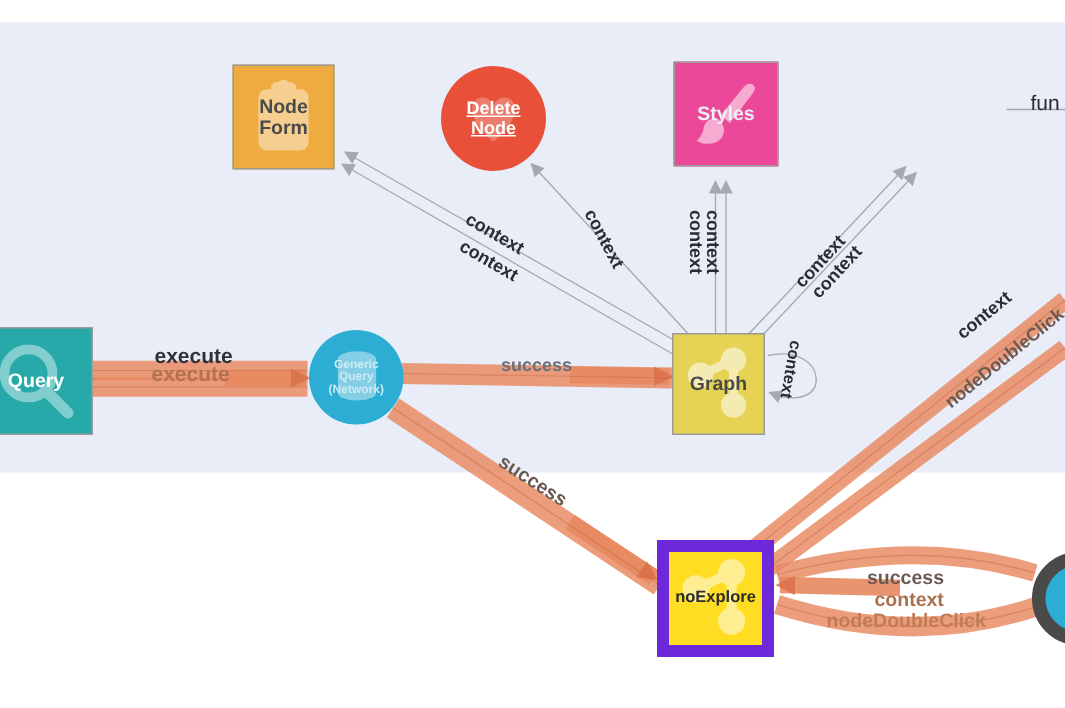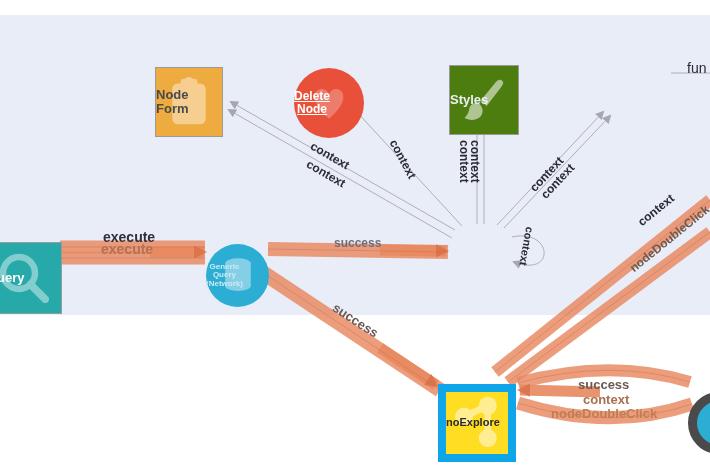--- a/index.html
+++ b/index.html
@@ -2,21 +2,21 @@
 <html><head>
 <meta charset="utf-8">
 <style>
   html,body{margin:0;padding:0;background:#ffffff;}
   body{width:710px;height:472px;overflow:hidden;
        font-family:"Liberation Sans","DejaVu Sans",sans-serif;}
   #canvas{position:relative;width:710px;height:472px;background:#ffffff;}
   #band{position:absolute;left:0;top:15px;width:710px;height:300px;background:#e9edf8;}
   svg#wires{position:absolute;left:0;top:0;width:710px;height:472px;}
   .node{position:absolute;box-sizing:border-box;display:flex;align-items:center;
-        text-align:center;line-height:1.08;margin-top:24px;}
+        justify-content:center;text-align:center;line-height:1.08;}
   .node .lbl{position:relative;z-index:3;}
   .sq{border:1px solid #9a9a9a;}
   .ci{border-radius:50%;}
   .glyph{position:absolute;left:0;top:0;width:100%;height:100%;z-index:1;
          display:flex;align-items:center;justify-content:center;opacity:.42;}
   .edge-label{position:absolute;white-space:nowrap;font-weight:bold;
               transform-origin:0 0;z-index:5;}
 </style>
 </head>
 <body>
@@ -115,34 +115,46 @@
   <div class="node ci" style="left:294px;top:44px;width:70px;height:70px;background:#e8503a;color:#ffffff;font-size:12px;font-weight:bold;text-decoration:underline;">
     <span class="glyph" style="opacity:.25">
       <svg width="42" height="38" viewBox="0 0 24 22">
         <path d="M12 20 C2 12 2 4 7 3 C10 2.4 12 5 12 6.4 C12 5 14 2.4 17 3 C22 4 22 12 12 20 z" fill="#ffffff"></path>
       </svg>
     </span>
     <span class="lbl" style="white-space:pre-line">Delete
 Node</span>
   </div>
 
-  <div class="node sq" style="left:449px;top:41px;width:70px;height:70px;background:#4d7c0f;color:#eef0f4;font-size:13px;font-weight:bold;">
+  <div class="node sq" style="left:449px;top:41px;width:70px;height:70px;background:#ec4899;color:#eef0f4;font-size:13px;font-weight:bold;">
     <span class="glyph" style="opacity:.55">
       <svg width="52" height="52" viewBox="0 0 24 24">
         <path d="M20.4 3.1 C19.4 2.2 18.2 2.8 17.2 4 L10.4 12.4 L13.2 14.8 L19.8 6.2 C20.8 4.9 21.3 3.9 20.4 3.1 z" fill="#ffffff"></path>
         <path d="M9.4 13.4 C7.6 12.9 5.6 14.1 5.2 16.1 C4.9 17.8 4.2 19.2 3 20.2 C5 21.6 8.6 21.6 10.4 19.6 C11.9 17.9 11.7 15.2 9.4 13.4 z" fill="#ffffff"></path>
       </svg>
     </span>
     <span class="lbl">Styles</span>
   </div>
 
 
+  <div class="node sq" style="left:448px;top:222px;width:62px;height:68px;background:#e6d353;color:#4a4a4a;font-size:13px;font-weight:bold;">
+    <span class="glyph" style="opacity:.55">
+      <svg width="50" height="52" viewBox="0 0 24 26">
+        <line x1="6" y1="10" x2="17" y2="5" stroke="#ffffff" stroke-width="3"></line>
+        <line x1="17" y1="5" x2="17" y2="20" stroke="#ffffff" stroke-width="3"></line>
+        <circle cx="6" cy="10" r="4.2" fill="#ffffff"></circle>
+        <circle cx="17" cy="5" r="4.2" fill="#ffffff"></circle>
+        <circle cx="17" cy="20" r="4.2" fill="#ffffff"></circle>
+      </svg>
+    </span>
+    <span class="lbl">Graph</span>
+  </div>
 
   <div class="node" style="left:438px;top:360px;width:78px;height:78px;background:#ffdd22;color:#2b2b2b;
-              font-size:11px;font-weight:bold;border:8px solid #0ea5e9;">
+              font-size:11px;font-weight:bold;border:8px solid #6d28d9;">
     <span class="glyph" style="opacity:.5">
       <svg width="54" height="56" viewBox="0 0 24 26">
         <line x1="6" y1="10" x2="17" y2="5" stroke="#ffffff" stroke-width="3"></line>
         <line x1="17" y1="5" x2="17" y2="20" stroke="#ffffff" stroke-width="3"></line>
         <circle cx="6" cy="10" r="4.2" fill="#ffffff"></circle>
         <circle cx="17" cy="5" r="4.2" fill="#ffffff"></circle>
         <circle cx="17" cy="20" r="4.2" fill="#ffffff"></circle>
       </svg>
     </span>
     <span class="lbl">noExplore</span>

